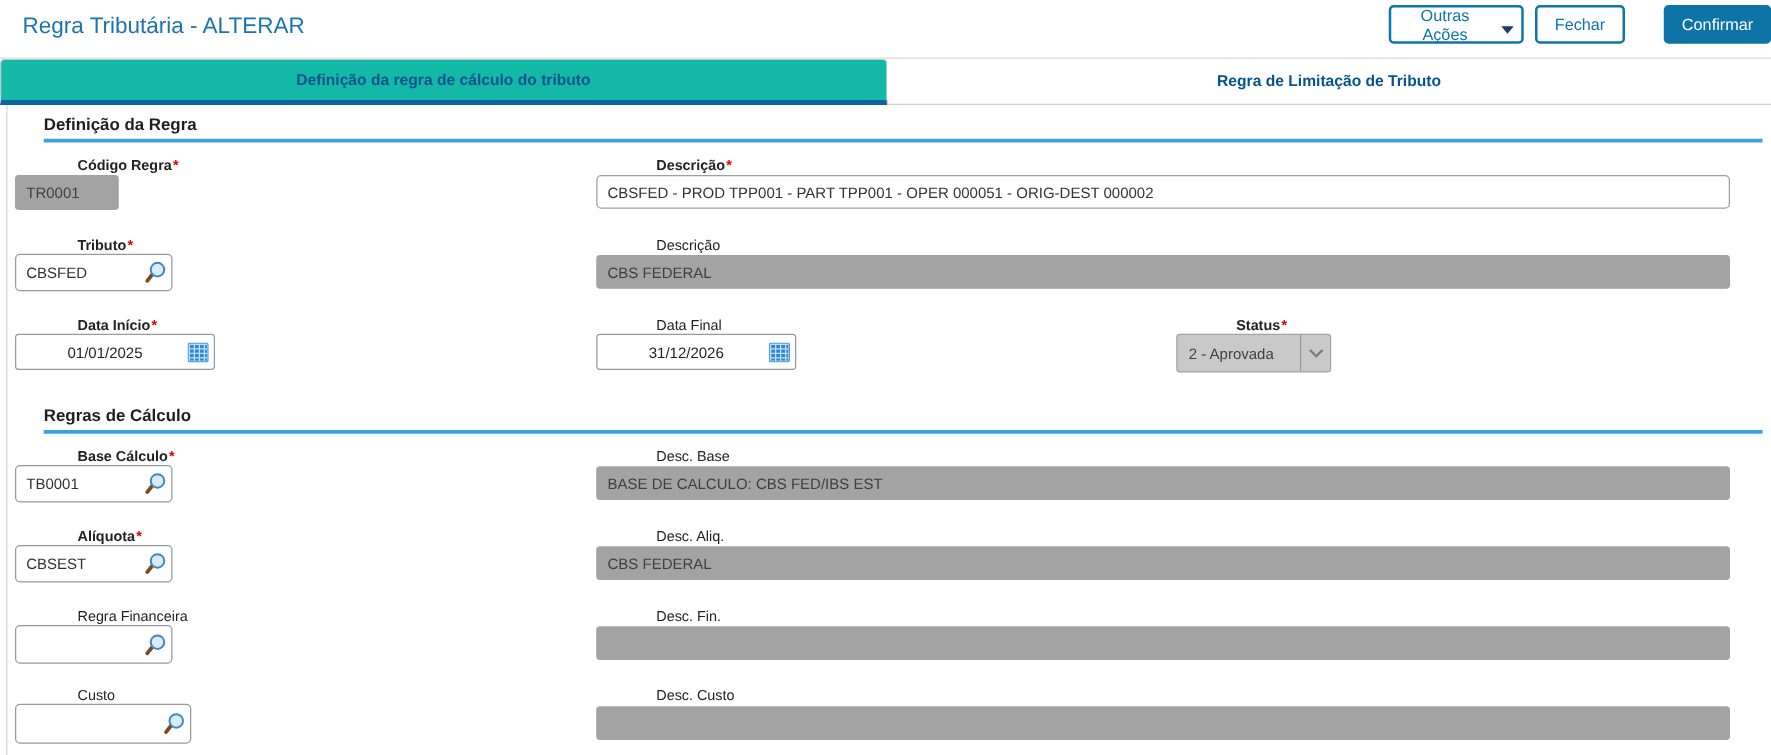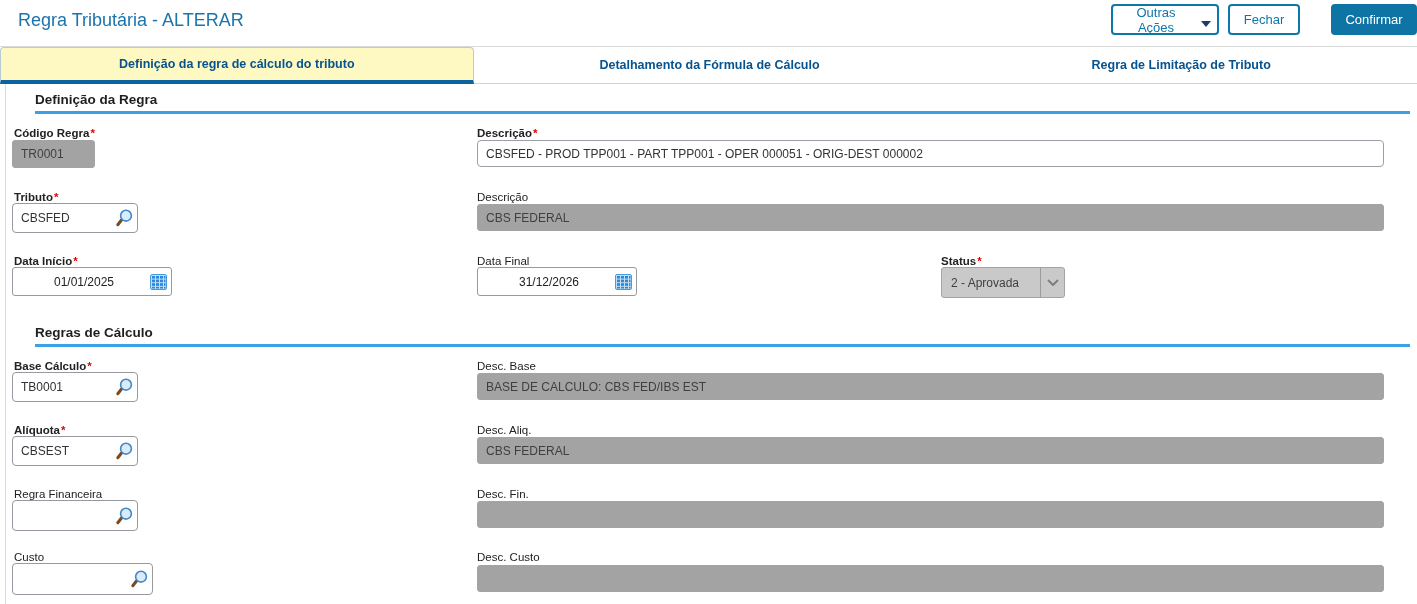--- a/index.html
+++ b/index.html
@@ -15,30 +15,30 @@
          display:flex; align-items:center; justify-content:center; padding:0 6px; }
   .btn.outline { background:#fff; border:2px solid #0d76ab; color:#0d76ab; }
   .btn.solid { background:#0e74a6; border:2px solid #0e74a6; color:#ffffff;margin-left:22px; }
   .caret-down { width:0; height:0; border-left:5px solid transparent; border-right:5px solid transparent;
                 border-top:6px solid #1d3a6e; margin-left:8px; margin-top:8px; }
 
   
   .tabbar { position:absolute; top:47px; left:0; right:0; height:37px; display:flex; }
   .tab { flex:1; display:flex; align-items:center; justify-content:center; font-size:12.5px; font-weight:bold;
          color:#06538f; border-bottom:1px solid #d2d2d2; cursor:pointer; background:transparent; }
-  .tab.active { background:#fef9c3; border-top:1px solid #bccad6; border-left:1px solid #bccad6; border-right:1px solid #bccad6;
+  .tab.active { background:#14b8a6; border-top:1px solid #bccad6; border-left:1px solid #bccad6; border-right:1px solid #bccad6;
                 border-bottom:4px solid #0c639e; border-top-left-radius:4px; border-top-right-radius:4px; }
 
   
   .content { position:absolute; top:84px; left:0; right:0; bottom:0; background:#fff; }
   .panel-edge { position:absolute; left:5px; top:0; bottom:0; width:1px; background:#d9d9d9; }
   .section-title { position:absolute; font-size:13.5px; font-weight:bold; color:#1f1f1f; white-space:nowrap; }
   .section-line { position:absolute; left:35px; right:7px; height:3px; background:#39a1e4; }
 
-  .lbl { position:absolute; font-size:11.5px; color:#222; white-space:nowrap; }
+  .lbl { position:absolute; font-size:11.5px; color:#222; white-space:nowrap;margin-left:48px; }
   .lbl.bold { font-weight:bold; }
   .star { color:#e00000; font-weight:bold; margin-left:1px; }
 
   .field { position:absolute; border:1px solid #9aa0a6; border-radius:4px; font-size:12px; color:#333;
            background:#fff; padding:0 8px; font-family:inherit; }
   .field.disabled { background:#a3a3a3; border-color:#a3a3a3; color:#3f3f3f; border-radius:3px;
                     display:flex; align-items:center; overflow:hidden; white-space:nowrap; }
   input.field { outline:none; }
 
   .lookup { position:absolute; }
@@ -68,21 +68,20 @@
         <span>Outras Ações</span>
         <span class="caret-down"></span>
       </button>
       <button class="btn outline" style="width:72px">Fechar</button>
       <button class="btn solid" style="width:86px">Confirmar</button>
     </div>
   </div>
 
   <div class="tabbar">
     <div class="tab active">Definição da regra de cálculo do tributo</div>
-    <div class="tab">Detalhamento da Fórmula de Cálculo</div>
     <div class="tab">Regra de Limitação de Tributo</div>
   </div>
 
   <div class="content">
     <div class="panel-edge"></div>
 
     <div class="section-title" style="left:35px; top:8px;">Definição da Regra</div>
     <div class="section-line" style="top:27px;"></div>
 
     <div class="lbl bold" style="left:14px; top:43px;">

